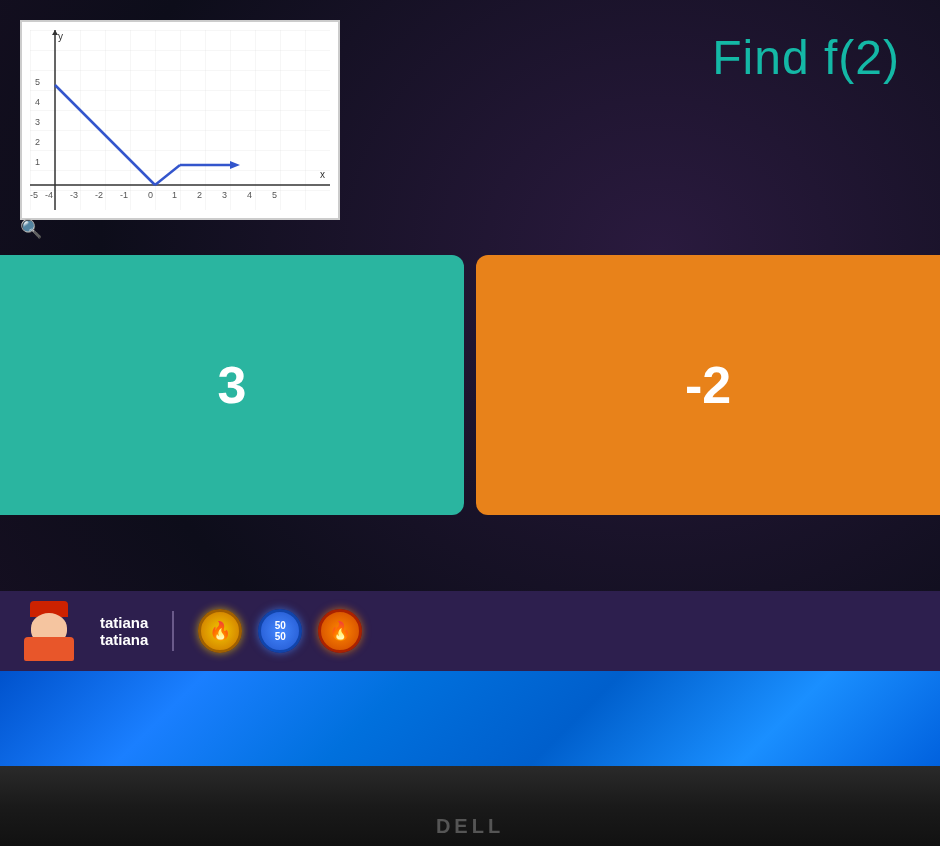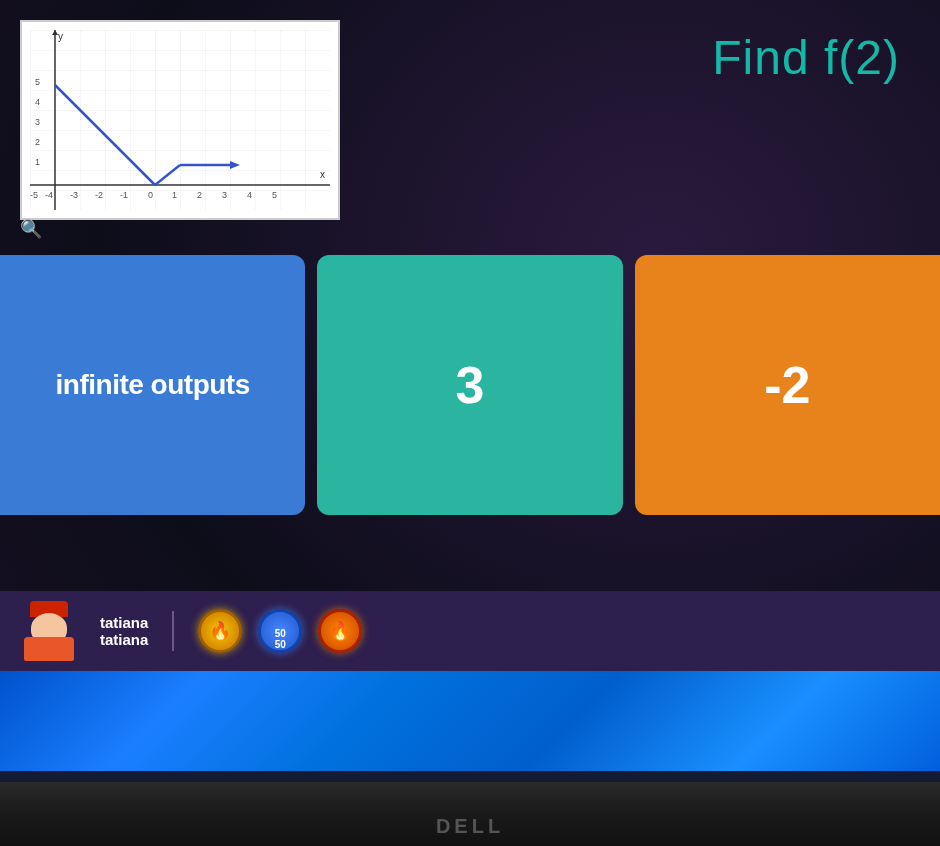--- a/index.html
+++ b/index.html
@@ -161,21 +161,20 @@
       box-shadow: 0 0 8px #f5c800aa;
     }
 
     .powerup-btn.fifty {
       background: radial-gradient(circle, #4488ff, #2255cc);
       color: #fff;
       border: 3px solid #1144aa;
       font-size: 11px;
       font-weight: 900;
       box-shadow: 0 0 8px #4488ffaa;
-      align-items: flex-end;
     }
 
     .powerup-btn.orange-fire {
       background: radial-gradient(circle, #ff8800, #cc4400);
       color: #fff;
       border: 3px solid #aa2200;
       box-shadow: 0 0 8px #ff8800aa;
     }
 
     
@@ -324,21 +323,21 @@
       font-weight: 700;
       letter-spacing: 4px;
       text-transform: uppercase;
     }
 
     .laptop-bottom {
       position: absolute;
       bottom: 0;
       left: 0;
       right: 0;
-      height: 64px;
+      height: 80px;
       background: linear-gradient(180deg, #2a2a2a 0%, #1a1a1a 50%, #111 100%);
       display: flex;
       align-items: center;
       justify-content: center;
     }
   </style>
 </head>
 <body>
 
 <div class="bg"></div>
@@ -387,23 +386,20 @@
     <line x1="150" y1="135" x2="200" y2="135" stroke="#3355cc" stroke-width="2.5"></line>
     <polygon points="200,131 200,139 210,135" fill="#3355cc"></polygon>
   </svg>
 </div>
 
 <div class="magnify-icon">🔍</div>
 
 <div class="question-text">Find f(2)</div>
 
 <div class="choices-row">
-  <div class="choice-card blue">
-    <span>infinite outputs</span>
-  </div>
   <div class="choice-card teal">
     <span>3</span>
   </div>
   <div class="choice-card orange">
     <span>-2</span>
   </div>
 </div>
 
 <div class="player-bar">
 

